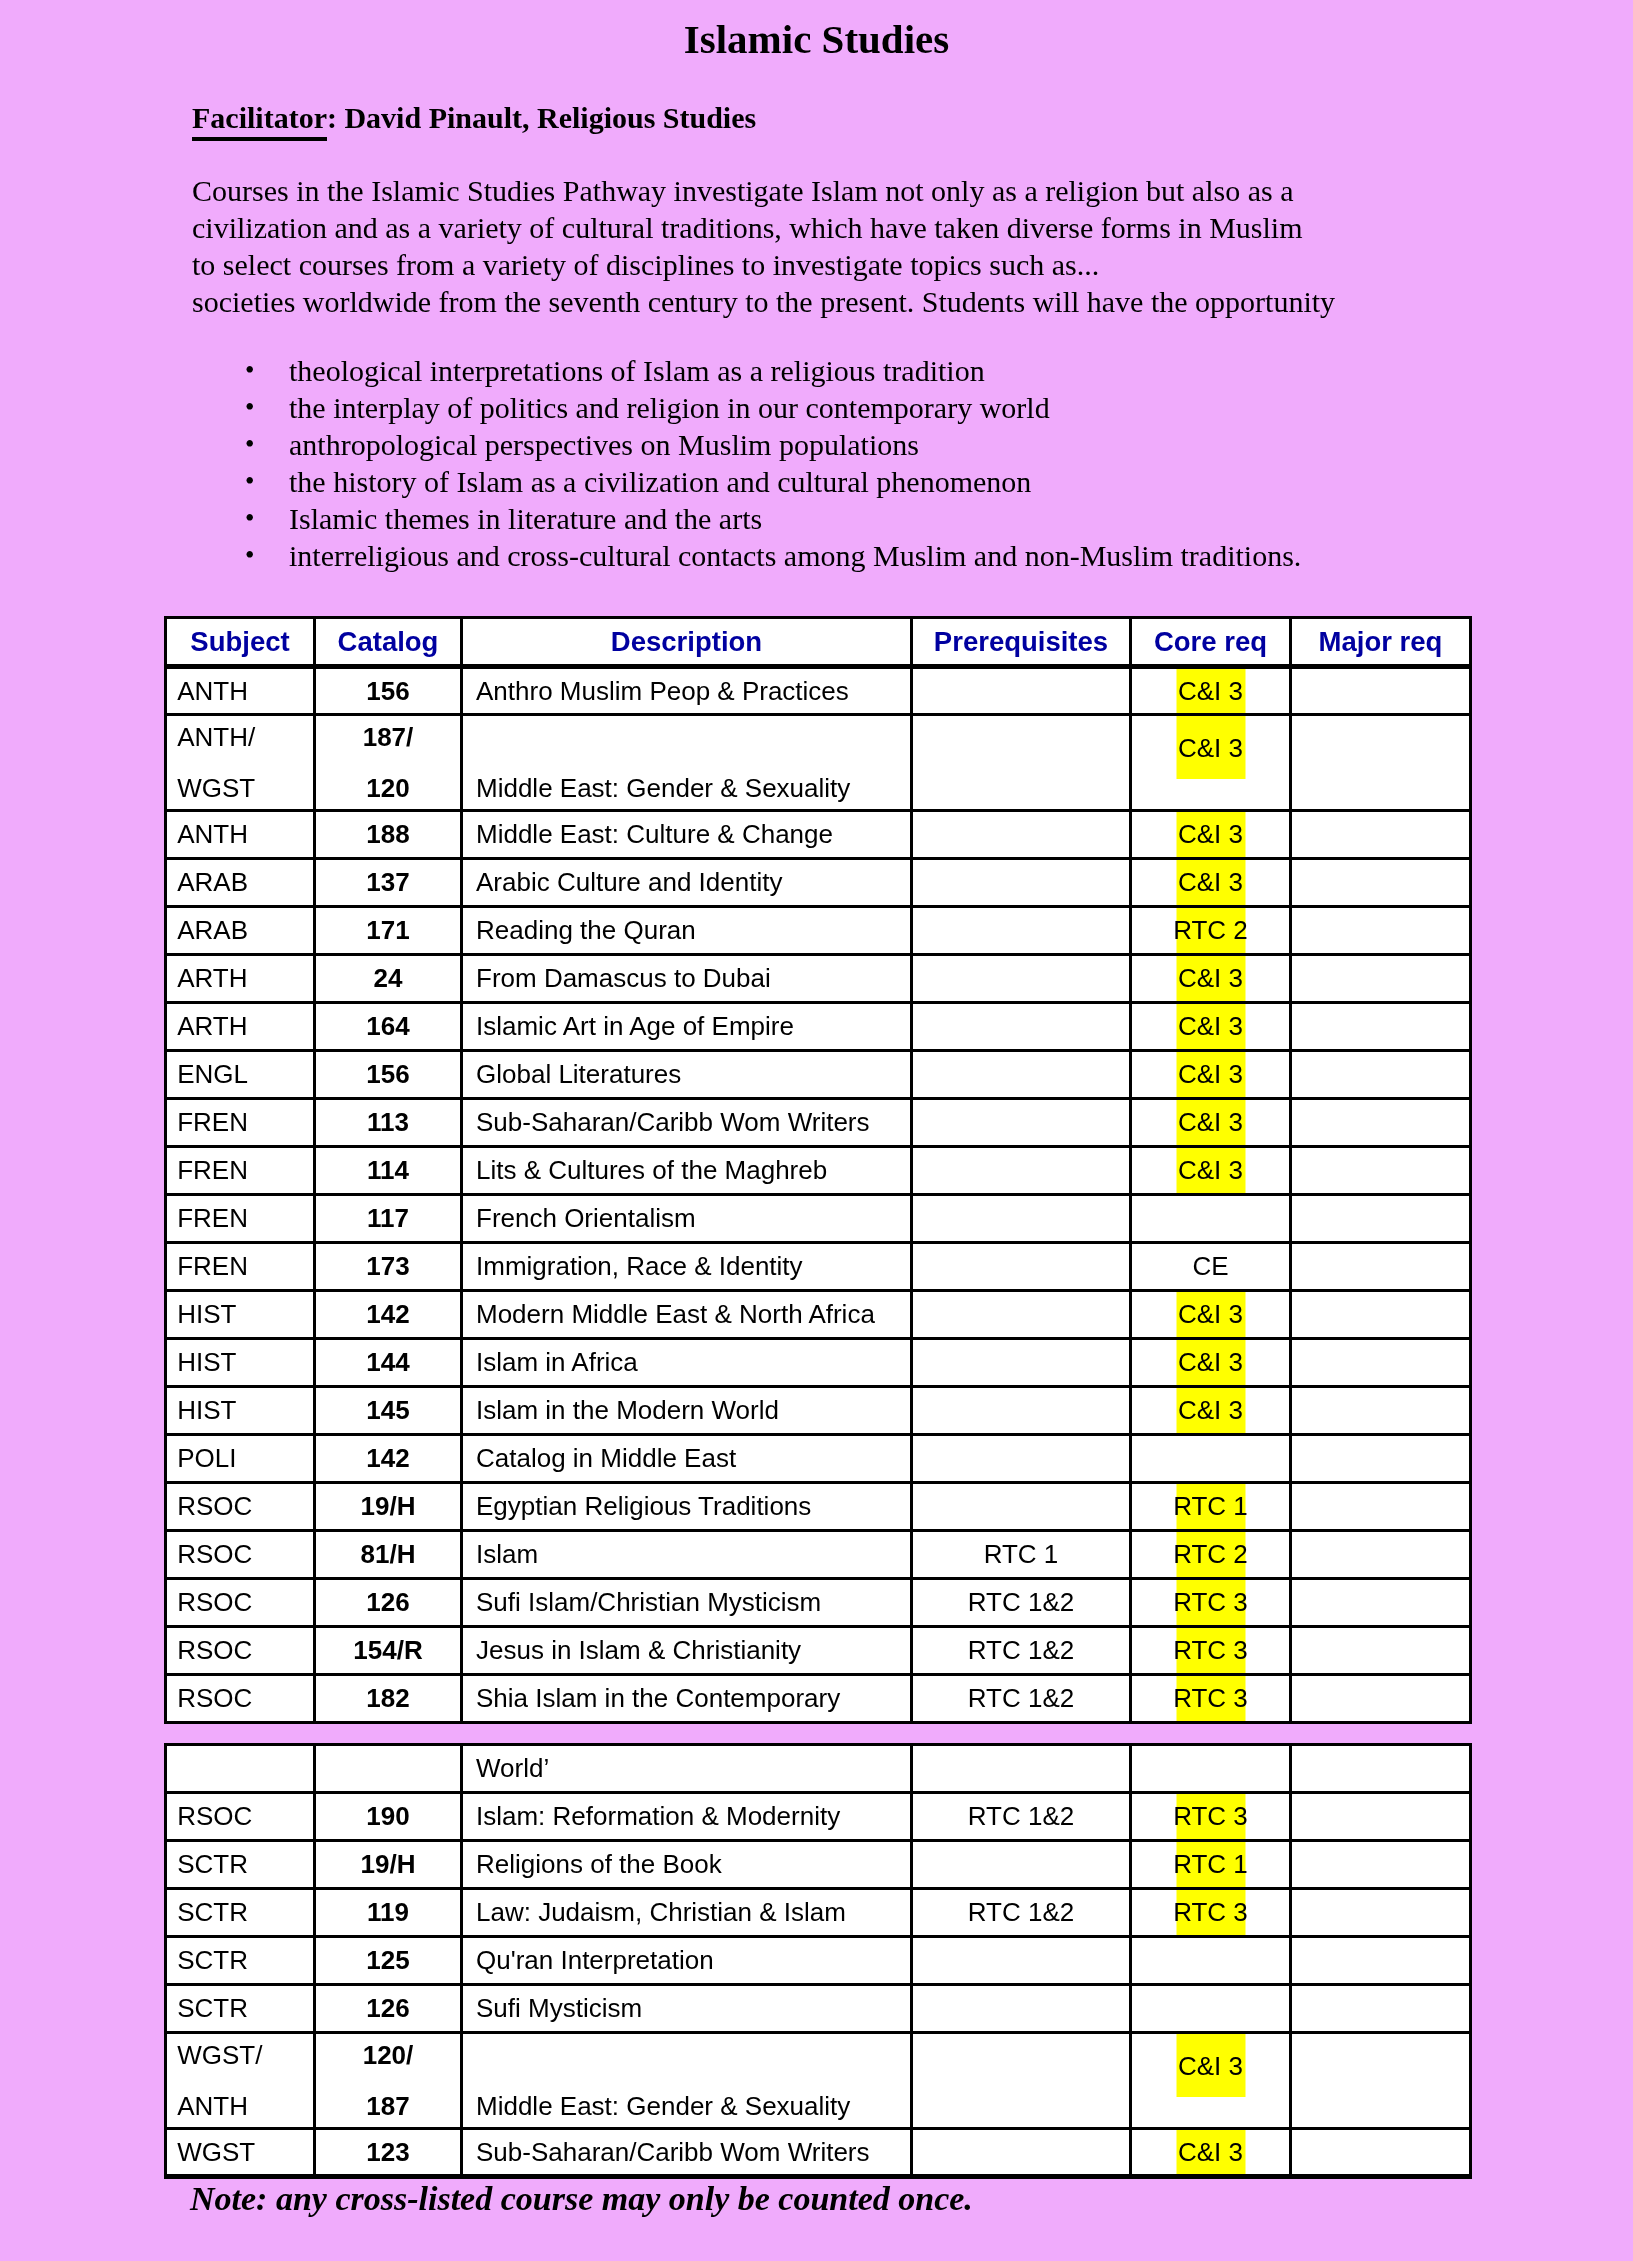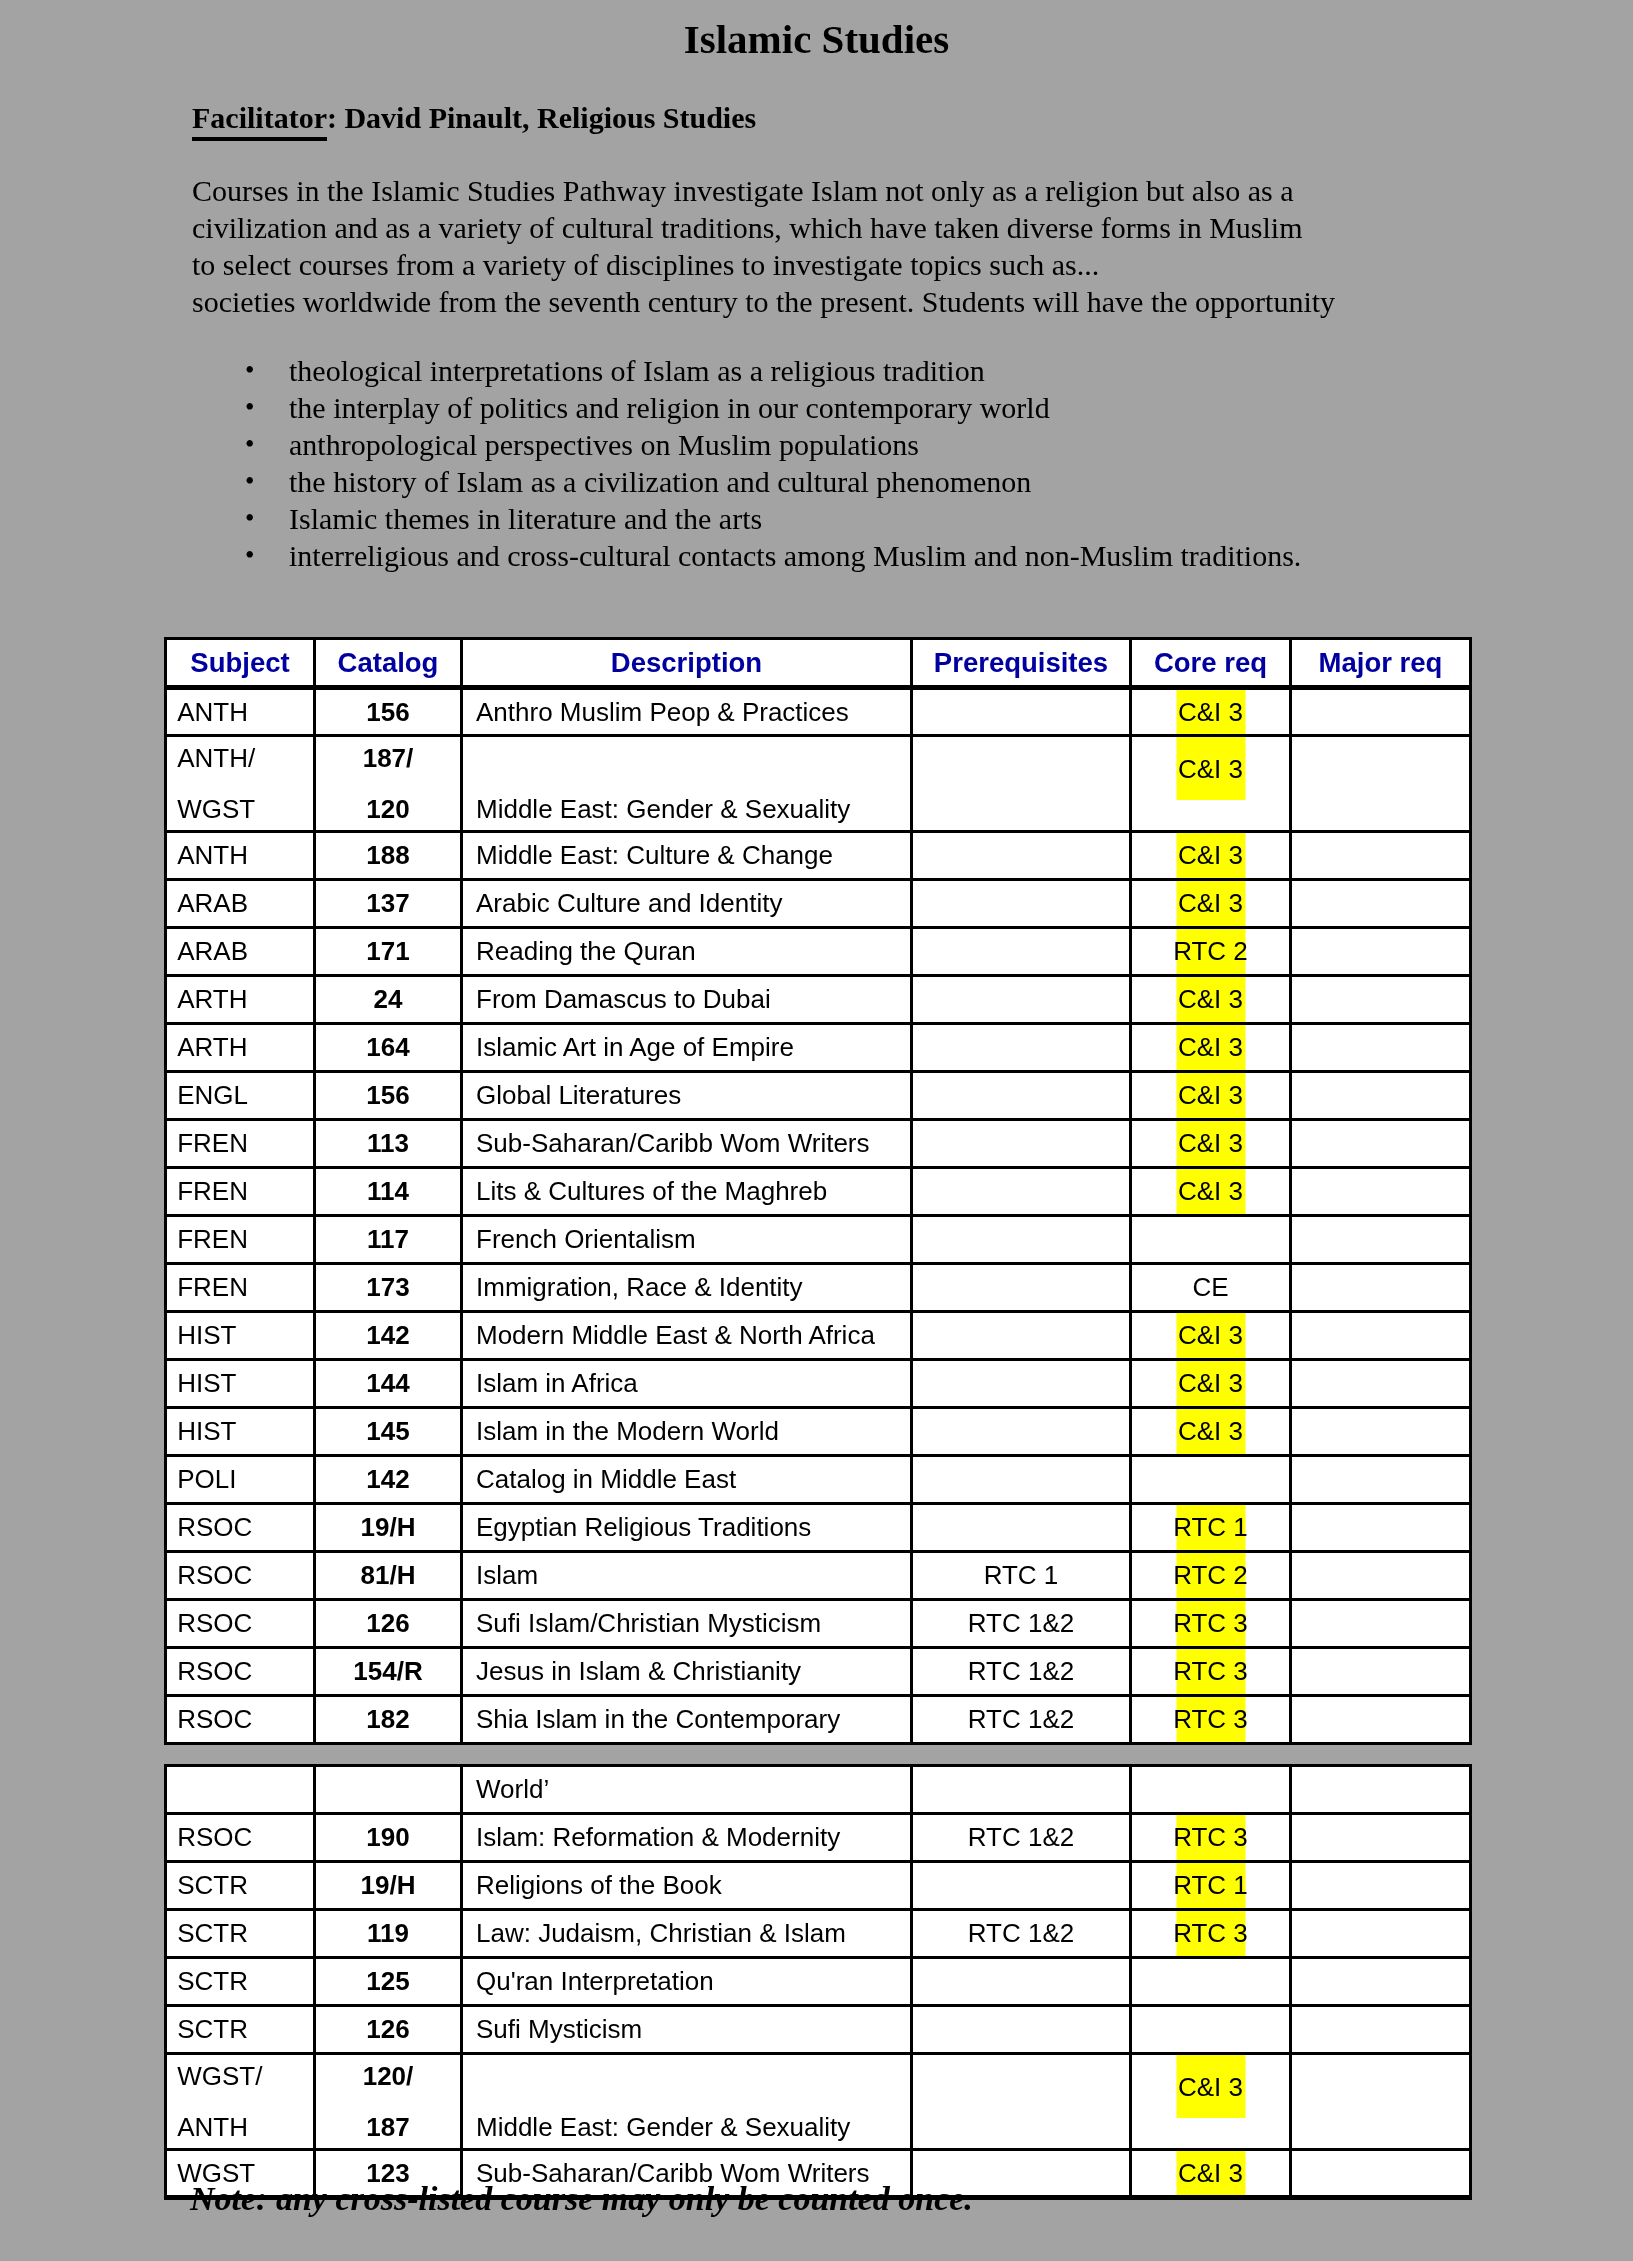--- a/index.html
+++ b/index.html
@@ -1,33 +1,33 @@
 <!DOCTYPE html>
 <html style="--navy: #0000A0; --hl: #FFFF00;font-size:10.2px"><head>
 <meta charset="utf-8">
 <style>
   html,body{margin:0;padding:0;background:#fff;}
-  .page{position:relative;width:1633px;height:2261px;background:#a3a3a3;
+  .page{position:relative;width:1633px;height:2261px;background:#f0abfc;
         font-family:"Liberation Serif",serif;color:#000;overflow:hidden;}
 
   .title{position:absolute;top:15.4px;left:0;right:0;margin:0;text-align:center;
          font-size:41px;font-weight:bold;font-family:"Liberation Serif",serif;}
 
   .facilitator{position:absolute;left:192px;top:101px;font-size:30px;font-weight:bold;white-space:nowrap;}
   .fac-label{border-bottom:4.5px solid #000;padding-bottom:3.2px;margin-top:18px;}
 
   .intro{position:absolute;left:192px;top:172px;font-size:30px;line-height:37px;}
   .intro div{white-space:nowrap;}
 
   .bullets{position:absolute;left:245px;top:352px;margin:0;padding:0;list-style:none;
            font-size:30px;line-height:37px;}
   .bullets li{display:flex;white-space:nowrap;}
   .dot{width:44px;flex:0 0 44px;font-size:27px;}
 
-  .ctable{position:absolute;left:164px;border-collapse:collapse;table-layout:fixed;background:#fff;margin-top:21px;}
+  .ctable{position:absolute;left:164px;border-collapse:collapse;table-layout:fixed;background:#fff;}
   .table1{top:616px;}
   .table2{top:1743px;}
   .ctable th,.ctable td{border:3.2px solid #000;padding:0;}
   .table2{border-bottom:5.8px solid #000;}
 
   .ctable th{height:45px;font-family:"Liberation Sans",sans-serif;font-weight:bold;
              font-size:27.5px;color:var(--navy,#0000A0);text-align:center;border-bottom-width:5.1px;}
   .ctable tbody tr{height:48px;}
   .ctable tbody tr.tall{height:96px;}
   .ctable td{font-family:"Liberation Sans",sans-serif;font-size:26px;vertical-align:middle;

